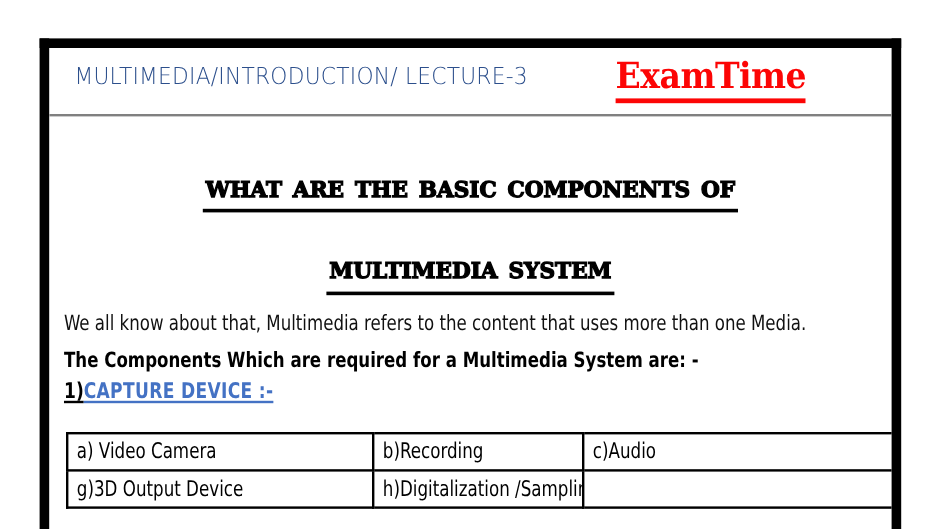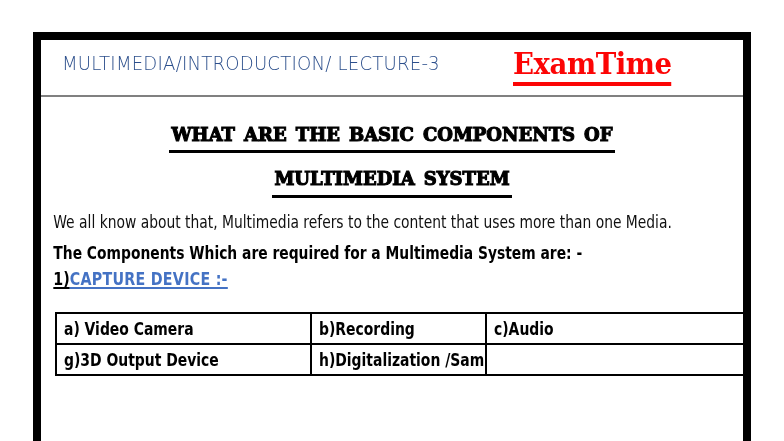--- a/index.html
+++ b/index.html
@@ -87,20 +87,21 @@
     letter-spacing: 0px;
     line-height: 1.32;
     -webkit-text-stroke: 1.1px #000;
     font-variant: small-caps;
     text-transform: lowercase;
   }
   .doc-title .ln {
     display: inline-block;
     border-bottom: 3px solid #000;
     padding: 0 2px 1px 2px;
+    margin-top: 24px;
   }
   .title-line1 { margin-top: 18px; }
   .title-line2 { margin-top: 6px; }
 
   .para {
     margin: 12px 0 0 0;
     padding: 0 14px 0 14px;
     font-family: "DejaVu Sans Condensed", "DejaVu Sans", sans-serif;
     font-size: 17.5px;
     line-height: 1.42;
@@ -160,21 +161,20 @@
   table.comp td {
     border: 2px solid #000000;
     height: 29px;
     padding: 0 0 0 7px;
     font-family: "DejaVu Sans Condensed", "DejaVu Sans", sans-serif;
     font-size: 18px;
     color: #000000;
     vertical-align: middle;
     overflow: hidden;
     white-space: nowrap;
-    font-weight: bold;
   }
   table.comp td > span {
     display: inline-block;
     transform: scaleX(0.86);
     transform-origin: left center;
   }
   .col-a { width: 246px; }
   .col-b { width: 166px; margin-left: 22px; }
   .col-c { width: 276px; }
 </style>

